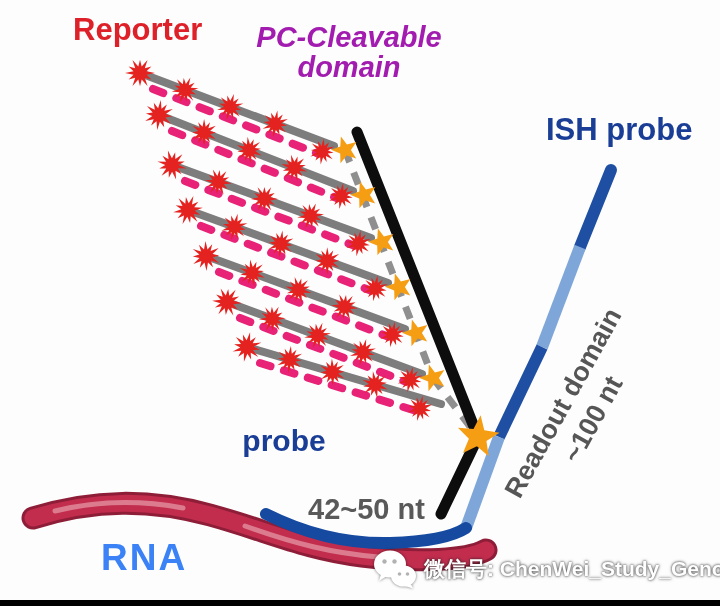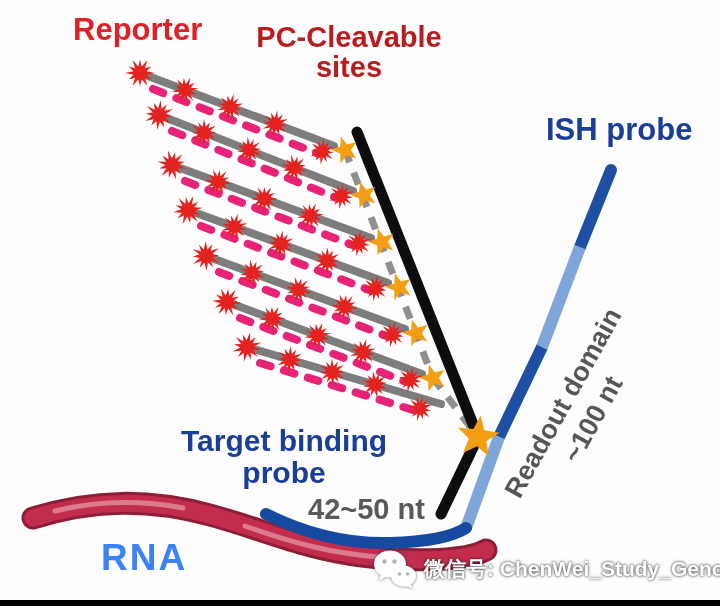--- a/index.html
+++ b/index.html
@@ -102,34 +102,33 @@
       <polygon points="480.6,415.2 484.3,430.2 499.6,432.8 486.4,440.9 488.7,456.2 476.9,446.2 463.0,453.1 468.9,438.8 458.0,427.7 473.5,428.9" fill="#f59d13"></polygon>
       <path d="M 33 518 C 95 499 150 499 210 515 C 268 531 305 549 362 556 C 420 563 468 560 486 550" fill="none" stroke="#8e1d38" stroke-width="23" stroke-linecap="round"></path>
       <path d="M 33 518 C 95 499 150 499 210 515 C 268 531 305 549 362 556 C 420 563 468 560 486 550" fill="none" stroke="#c22d4e" stroke-width="17" stroke-linecap="round"></path>
       <path d="M 55 511 C 100 500 140 500 183 508" fill="none" stroke="#df8496" stroke-width="5" stroke-linecap="round" opacity="0.9"></path>
       <path d="M 245 526 C 295 544 332 553 378 557" fill="none" stroke="#df8496" stroke-width="5" stroke-linecap="round" opacity="0.9"></path>
       <path d="M 266 514 C 310 536 350 544 390 543 C 425 542 452 537 466 528" fill="none" stroke="#164aa0" stroke-width="12" stroke-linecap="round"></path>
     </svg>
 
   <div class="lbl" id="lbl-reporter" style="color: rgb(222, 33, 40);">Reporter</div>
 
-  <div class="lbl" id="lbl-pc" style="color: #b91c1c;">
+  <div class="lbl" id="lbl-pc" style="color: #a21caf; font-style: italic;">
     <span class="ln">PC-Cleavable</span>
-    <span class="ln">sites</span>
+    <span class="ln">domain</span>
   </div>
 
   <div class="lbl" id="lbl-ish" style="color: rgb(26, 62, 150);">ISH probe</div>
 
   <div class="lbl" id="lbl-readout" style="color: rgb(86, 86, 86);">
     <span class="ln">Readout domain</span>
     <span class="ln">~100 nt</span>
   </div>
 
   <div class="lbl" id="lbl-target" style="color: rgb(26, 62, 150);">
-    <span class="ln">Target binding</span>
     <span class="ln">probe</span>
   </div>
 
   <div class="lbl" id="lbl-nt3550" style="color: rgb(89, 89, 89);">42~50 nt</div>
 
   <div class="lbl" id="lbl-rna" style="color: #3b82f6;">RNA</div>
 
   <div id="watermark">
     <svg width="44" height="40" viewBox="0 0 44 40">
       <ellipse cx="17" cy="15" rx="16" ry="13.5" fill="#ffffff"></ellipse>

